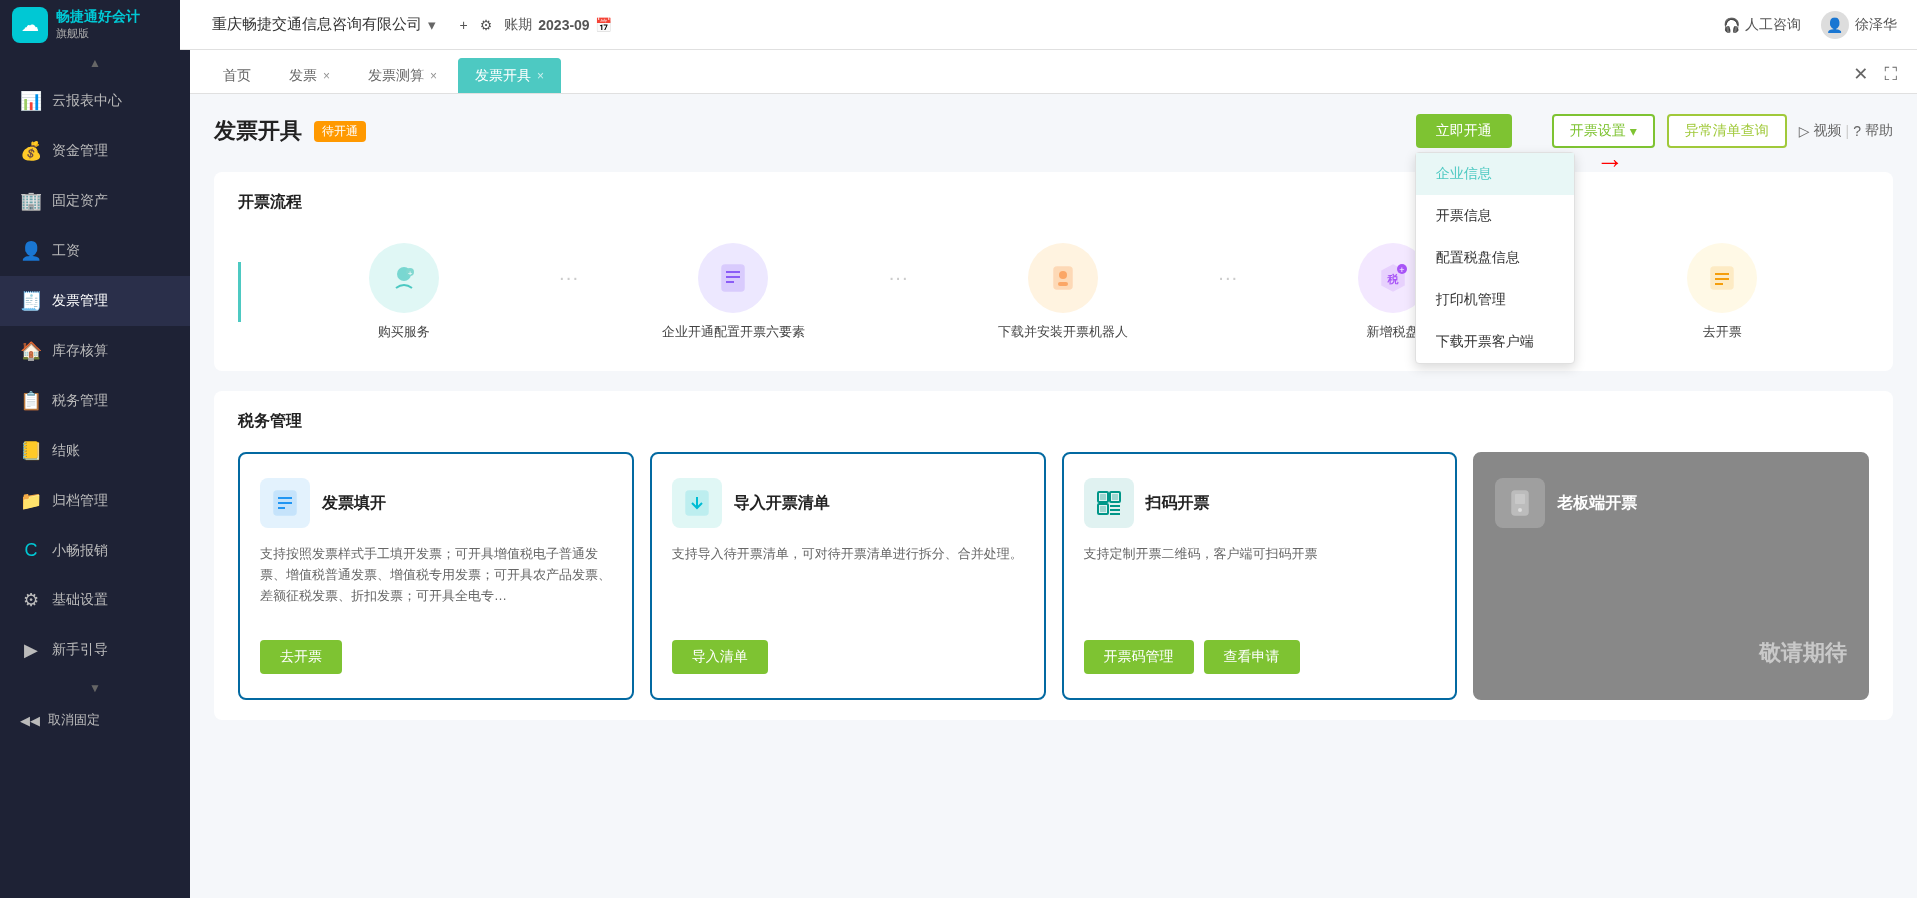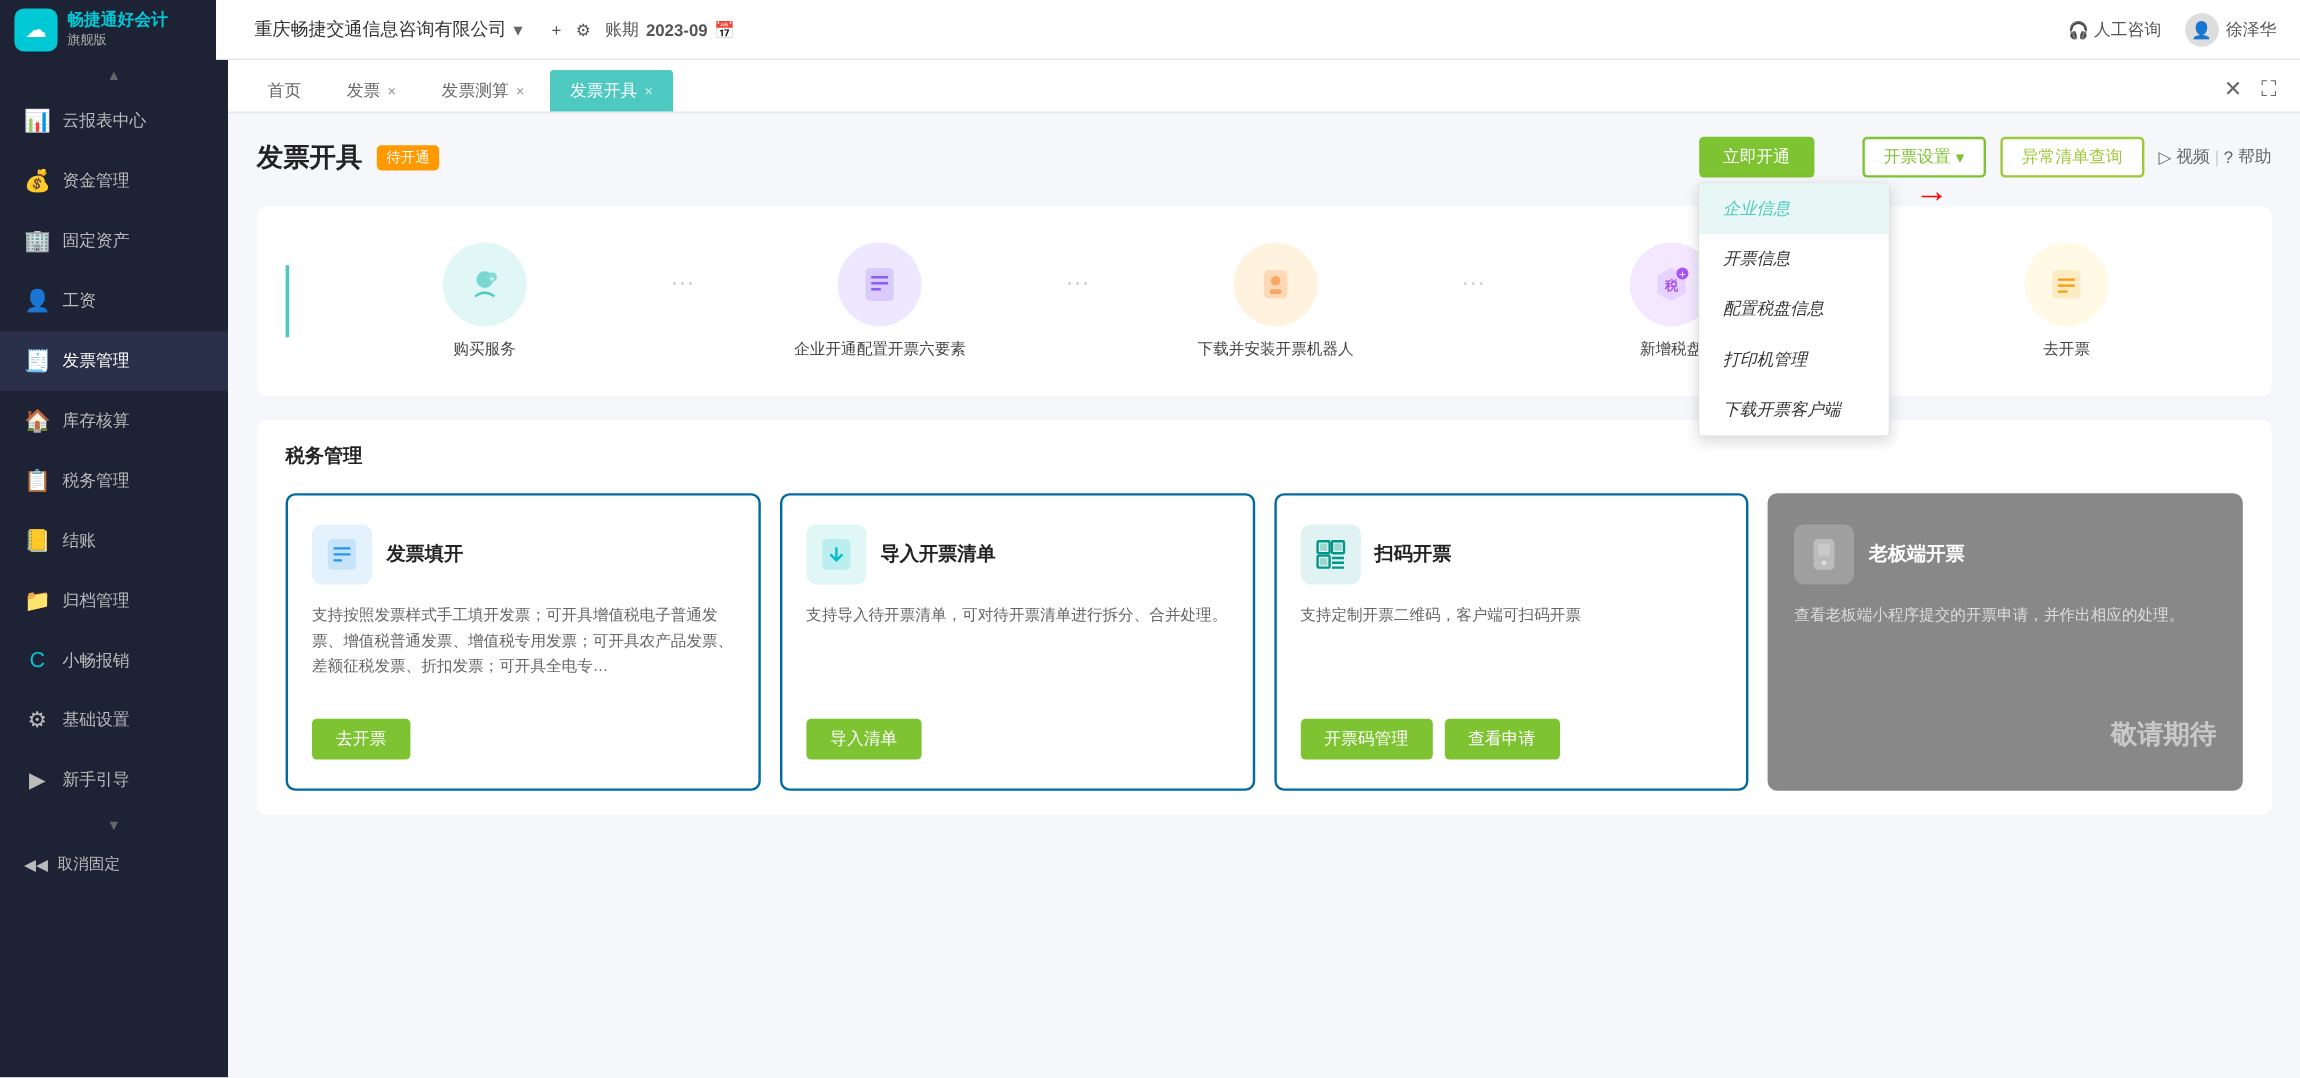--- a/index.html
+++ b/index.html
@@ -43,21 +43,21 @@
     .page-title { font-size: 22px; font-weight: bold; color: #222; }
     .status-badge { background: #f90; color: white; font-size: 12px; padding: 2px 8px; border-radius: 4px; }
     .header-actions { display: flex; align-items: center; gap: 12px; position: relative; }
     .btn-primary { background: #7ec332; color: white; border: none; border-radius: 4px; padding: 8px 20px; cursor: pointer; font-size: 14px; }
     .btn-outline-green { background: white; color: #7ec332; border: 2px solid #7ec332; border-radius: 4px; padding: 6px 16px; cursor: pointer; font-size: 14px; display: flex; align-items: center; gap: 4px; }
     .btn-outline-lightgreen { background: white; color: #a0c93a; border: 2px solid #a0c93a; border-radius: 4px; padding: 6px 16px; cursor: pointer; font-size: 14px; }
     .btn-text { background: none; border: none; color: #666; cursor: pointer; font-size: 14px; display: flex; align-items: center; gap: 4px; }
 
     
     .dropdown-menu { position: absolute; top: 100%; right: 80px; background: white; border: 1px solid #e0e0e0; border-radius: 4px; box-shadow: 0 4px 12px rgba(0,0,0,0.15); z-index: 100; min-width: 160px; margin-top: 4px; }
-    .dropdown-item { padding: 12px 20px; cursor: pointer; font-size: 14px; color: #333; font-style: italic; }
+    .dropdown-item { padding: 12px 20px; cursor: pointer; font-size: 14px; color: #333; }
     .dropdown-item.highlighted { background: #e8f7f6; color: #4dc9c2; }
 
     
     .section { background: white; border-radius: 8px; padding: 20px 24px; margin-bottom: 20px; }
     .section-title { font-size: 16px; font-weight: bold; color: #222; margin-bottom: 20px; }
 
     
     .flow-steps { display: flex; align-items: center; gap: 0; padding: 10px 0; }
     .flow-step { display: flex; flex-direction: column; align-items: center; gap: 10px; flex: 1; }
     .flow-step-icon { width: 70px; height: 70px; border-radius: 50%; display: flex; align-items: center; justify-content: center; font-size: 28px; }
@@ -282,20 +282,21 @@
               <span style="color:#ccc;">|</span>
               <button class="btn-text">
                 <span>?</span>
                 <span>帮助</span>
               </button>
             </div>
           </div>
         </div>
 
         <div class="section">
+          <div class="section-title">开票流程</div>
           <div class="flow-steps">
 
             <div style="width:3px;height:60px;background:#4dc9c2;margin-right:16px;"></div>
 
             <div class="flow-step">
               <div class="flow-step-icon teal">
                 <svg width="32" height="32" viewBox="0 0 32 32">
                     <circle cx="16" cy="12" r="7" fill="#4dc9c2" opacity="0.7"></circle>
                     <path d="M8 26 Q16 20 24 26" stroke="#4dc9c2" stroke-width="2" fill="none"></path>
                     <circle cx="22" cy="10" r="4" fill="#81d8d0"></circle>
@@ -430,21 +431,20 @@
               <div class="billing-card-header">
                 <div class="billing-card-icon" style="background:rgba(255,255,255,0.2);">
                   <svg width="28" height="28" viewBox="0 0 28 28">
                       <rect x="6" y="2" width="16" height="24" rx="3" fill="white" opacity="0.3" stroke="white" stroke-width="1.5"></rect>
                       <rect x="9" y="5" width="10" height="10" rx="1" fill="white" opacity="0.2"></rect>
                       <circle cx="14" cy="21" r="2" fill="white" opacity="0.5"></circle>
                     </svg>
                 </div>
                 <span class="billing-card-title">老板端开票</span>
               </div>
-              <p class="billing-card-desc">查看老板端小程序提交的开票申请，并作出相应的处理。</p>
 
               <div style="position:absolute;bottom:30px;right:20px;color:white;font-size:22px;font-weight:bold;opacity:0.55;">
                 <span>敬请期待</span>
               </div>
             </div>
 
           </div>
         </div>
 
       </div>

